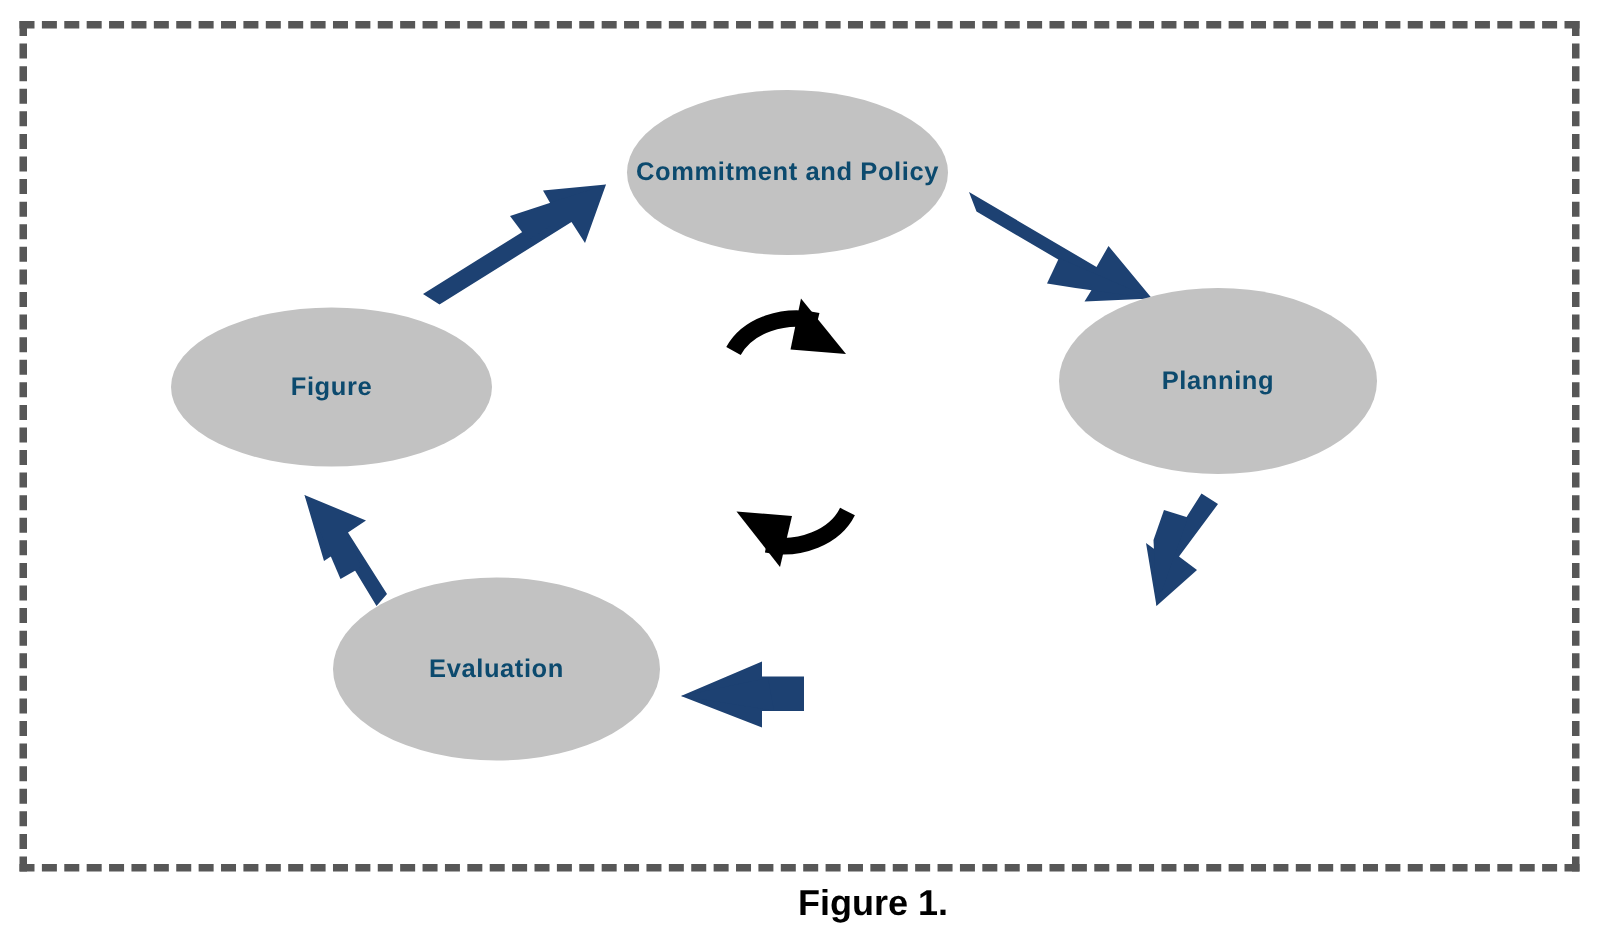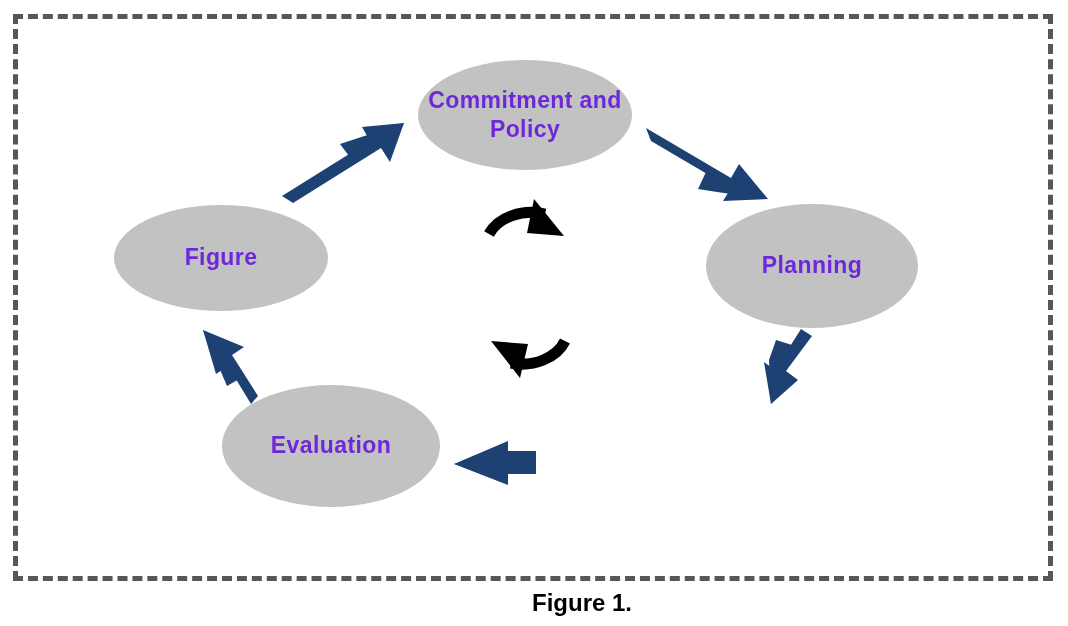--- a/index.html
+++ b/index.html
@@ -45,31 +45,31 @@
 
   
   .node {
     position: absolute;
     box-sizing: border-box;
     background: #c2c2c2;
     border-radius: 50%;
     display: flex;
     align-items: center;
     justify-content: center;
-    text-align: center;
-    color: #6d28d9;
+    text-align: right;
+    color: #0c4a6e;
     font-weight: bold;
-    font-size: 23px;
+    font-size: 17px;
     line-height: 1.28;
     letter-spacing: 0.4px;
     font-family: "Liberation Sans", sans-serif;
   }
 
   #node-commitment { left: 418px; top: 60px;  width: 214px; height: 110px; }
-  #node-planning   { left: 706px; top: 204px; width: 212px; height: 124px; }
+  #node-planning   { left: 706px; top: 192px; width: 212px; height: 124px; }
   #node-implementation { left: 540px; top: 403px; width: 222px; height: 122px; }
   #node-evaluation { left: 222px; top: 385px; width: 218px; height: 122px; }
   #node-review     { left: 114px; top: 205px; width: 214px; height: 106px; }
 
   
   .center-label {
     position: absolute;
     left: 418px;
     top: 245px;
     width: 232px;

